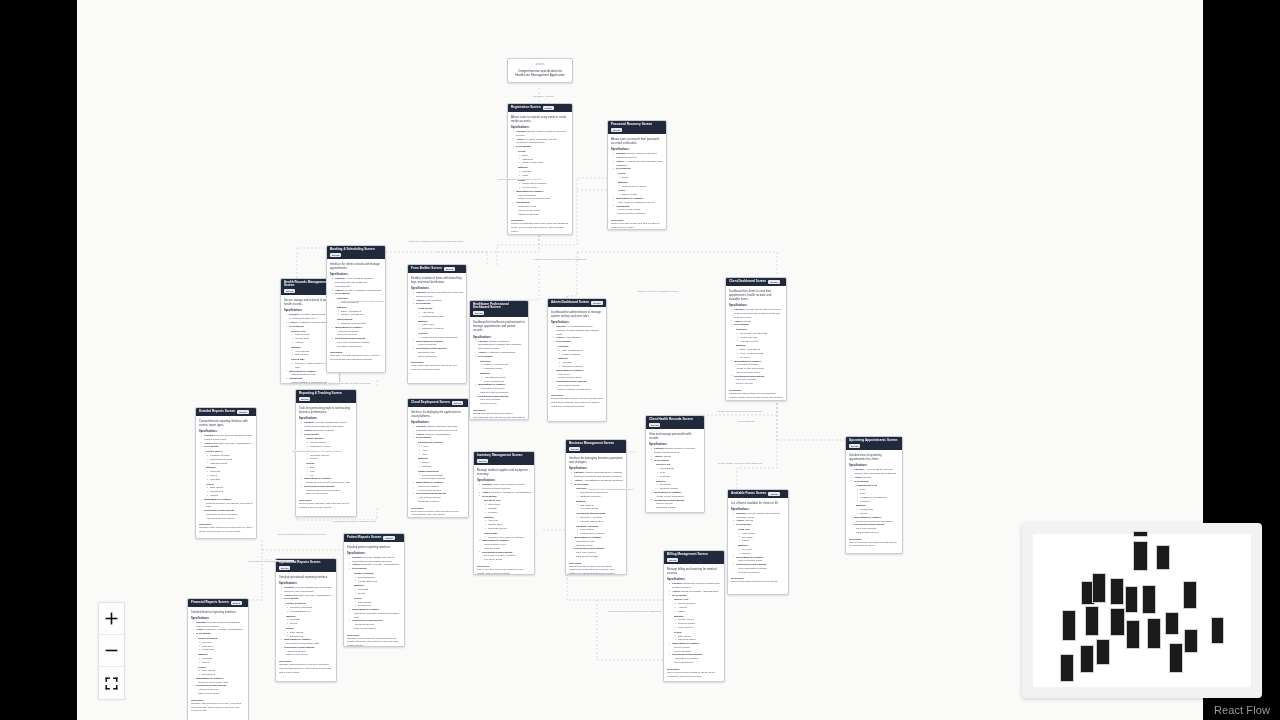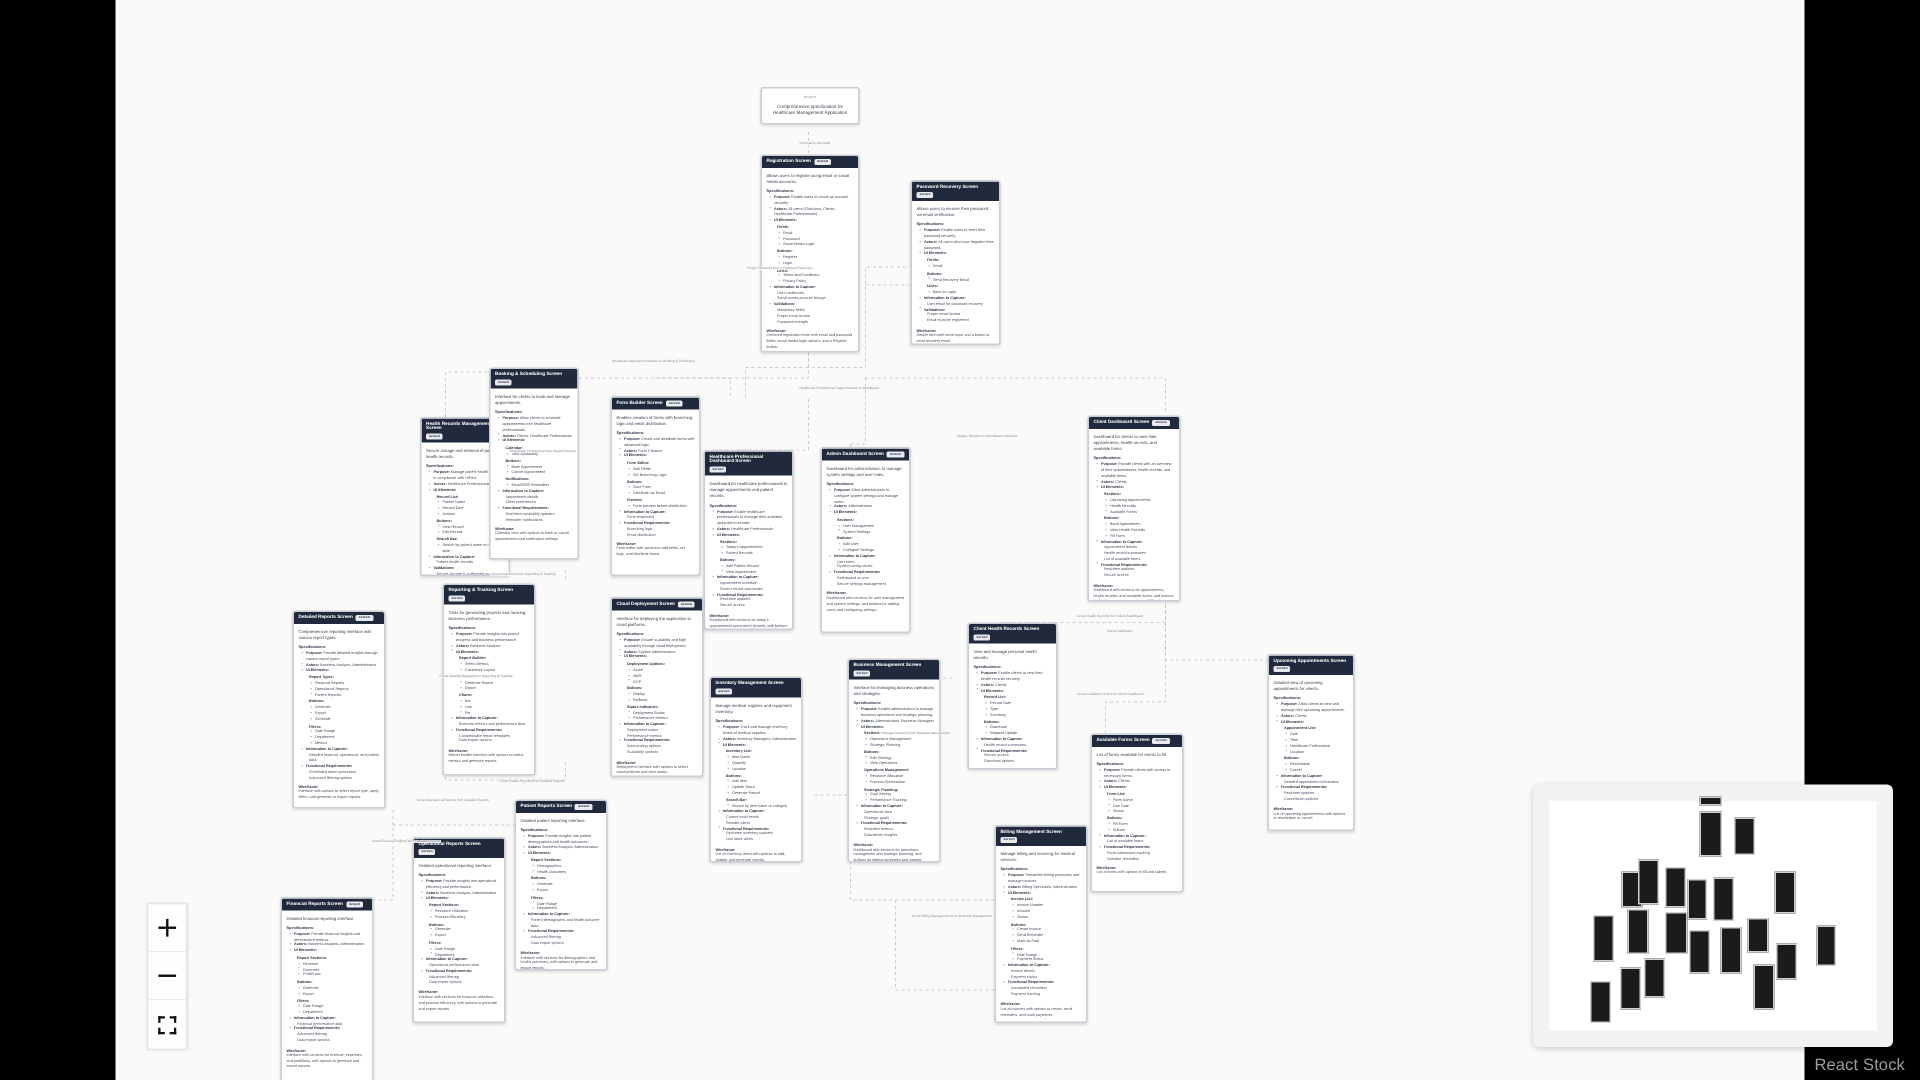--- a/index.html
+++ b/index.html
@@ -971,14 +971,14 @@
         <div class="mnode" style="left: 150.623px; top: 95.139px; width: 14.1794px; height: 24.2422px;"></div>
         <div class="mnode" style="left: 135.987px; top: 109.09px; width: 14.1794px; height: 30.1883px;"></div>
         <div class="mnode" style="left: 177.61px; top: 83.0179px; width: 13.2646px; height: 26.9865px;"></div>
         <div class="mnode" style="left: 27.1256px; top: 120.067px; width: 14.1794px; height: 28.3587px;"></div>
         <div class="mnode" style="left: 47.2511px; top: 110.919px; width: 14.1794px; height: 28.3587px;"></div>
         <div class="mnode" style="left: 62.8027px; top: 105.202px; width: 14.1794px; height: 26.0717px;"></div>
         <div class="mnode" style="left: 100.309px; top: -3.43049px; width: 15.0942px; height: 6.86099px;"></div>
       </div>
   </div>
 
-  <div id="attribution">React Stock</div>
+  <div id="attribution">React Flow</div>
 </div>
 
 </body></html>

